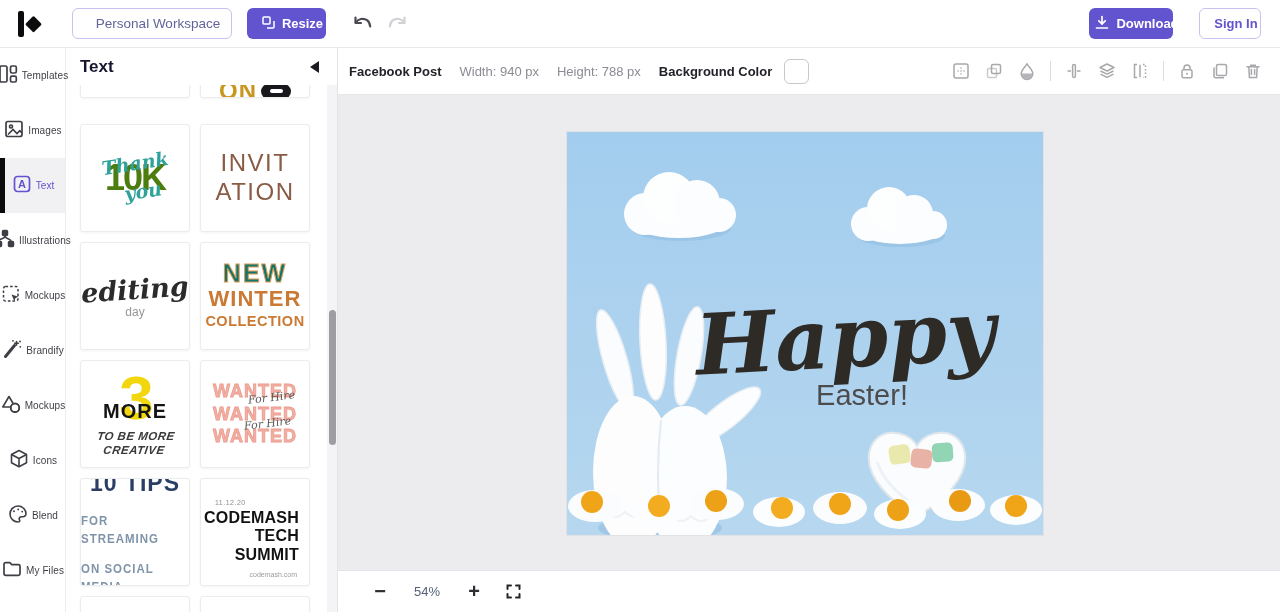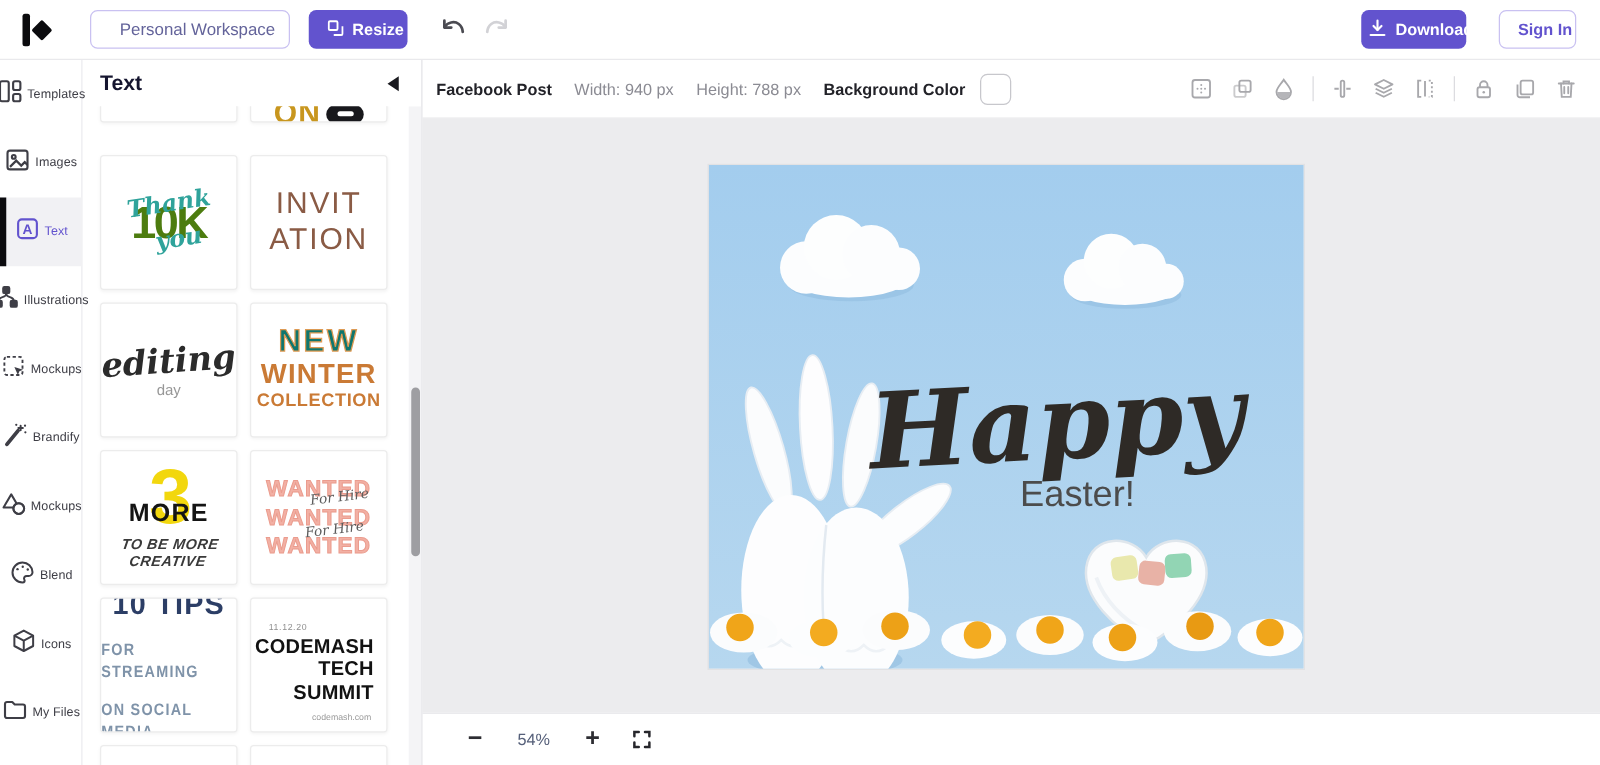--- a/index.html
+++ b/index.html
@@ -231,38 +231,38 @@
           <path d="M9 3.5 L15.2 14 H2.8 Z"></path>
             <circle cx="15" cy="14.8" r="4.3" fill="#fff"></circle>
           <circle cx="15" cy="14.8" r="4.3"></circle>
         </svg>
       </span>
       <span class="lbl">Mockups</span>
     </div>
 
     <div class="rail-item">
       <span>
+        <svg width="22" height="22" viewBox="0 0 22 22" fill="none" stroke="currentColor" stroke-width="1.6" stroke-linejoin="round">
+          <path d="M11 2.5 L18.5 6.5 V14.8 L11 18.8 L3.5 14.8 V6.5 Z"></path>
+          <path d="M3.5 6.5 L11 10.5 L18.5 6.5 M11 10.5 V18.8"></path>
+        </svg>
+      </span>
+      <span class="lbl">Icons</span>
+    </div>
+
+    <div class="rail-item">
+      <span>
         <svg width="22" height="22" viewBox="0 0 22 22" fill="none" stroke="currentColor" stroke-width="1.6">
           <path d="M11 3 a8 8 0 1 0 0 16 c1.6 0 2.1-1.1 1.5-2.2 -0.9-1.7 0.3-3 2-3 h1.4 a3.1 3.1 0 0 0 3.1-3.1 A8 8 0 0 0 11 3 Z"></path>
           <circle cx="7" cy="8.3" r=".95" fill="currentColor" stroke="none"></circle>
           <circle cx="11.2" cy="6.4" r=".95" fill="currentColor" stroke="none"></circle>
           <circle cx="15.2" cy="8.6" r=".95" fill="currentColor" stroke="none"></circle>
         </svg>
       </span>
       <span class="lbl">Blend</span>
-    </div>
-
-    <div class="rail-item">
-      <span>
-        <svg width="22" height="22" viewBox="0 0 22 22" fill="none" stroke="currentColor" stroke-width="1.6" stroke-linejoin="round">
-          <path d="M11 2.5 L18.5 6.5 V14.8 L11 18.8 L3.5 14.8 V6.5 Z"></path>
-          <path d="M3.5 6.5 L11 10.5 L18.5 6.5 M11 10.5 V18.8"></path>
-        </svg>
-      </span>
-      <span class="lbl">Icons</span>
     </div>
 
     <div class="rail-item">
       <span>
         <svg width="22" height="22" viewBox="0 0 22 22" fill="none" stroke="currentColor" stroke-width="1.7" stroke-linejoin="round">
           <path d="M3 6.2 a1.6 1.6 0 0 1 1.6-1.6 h4.2 l2 2 h6.6 a1.6 1.6 0 0 1 1.6 1.6 v7.6 a1.6 1.6 0 0 1 -1.6 1.6 H4.6 A1.6 1.6 0 0 1 3 15.8 Z"></path>
         </svg>
       </span>
       <span class="lbl">My Files</span>
     </div>

